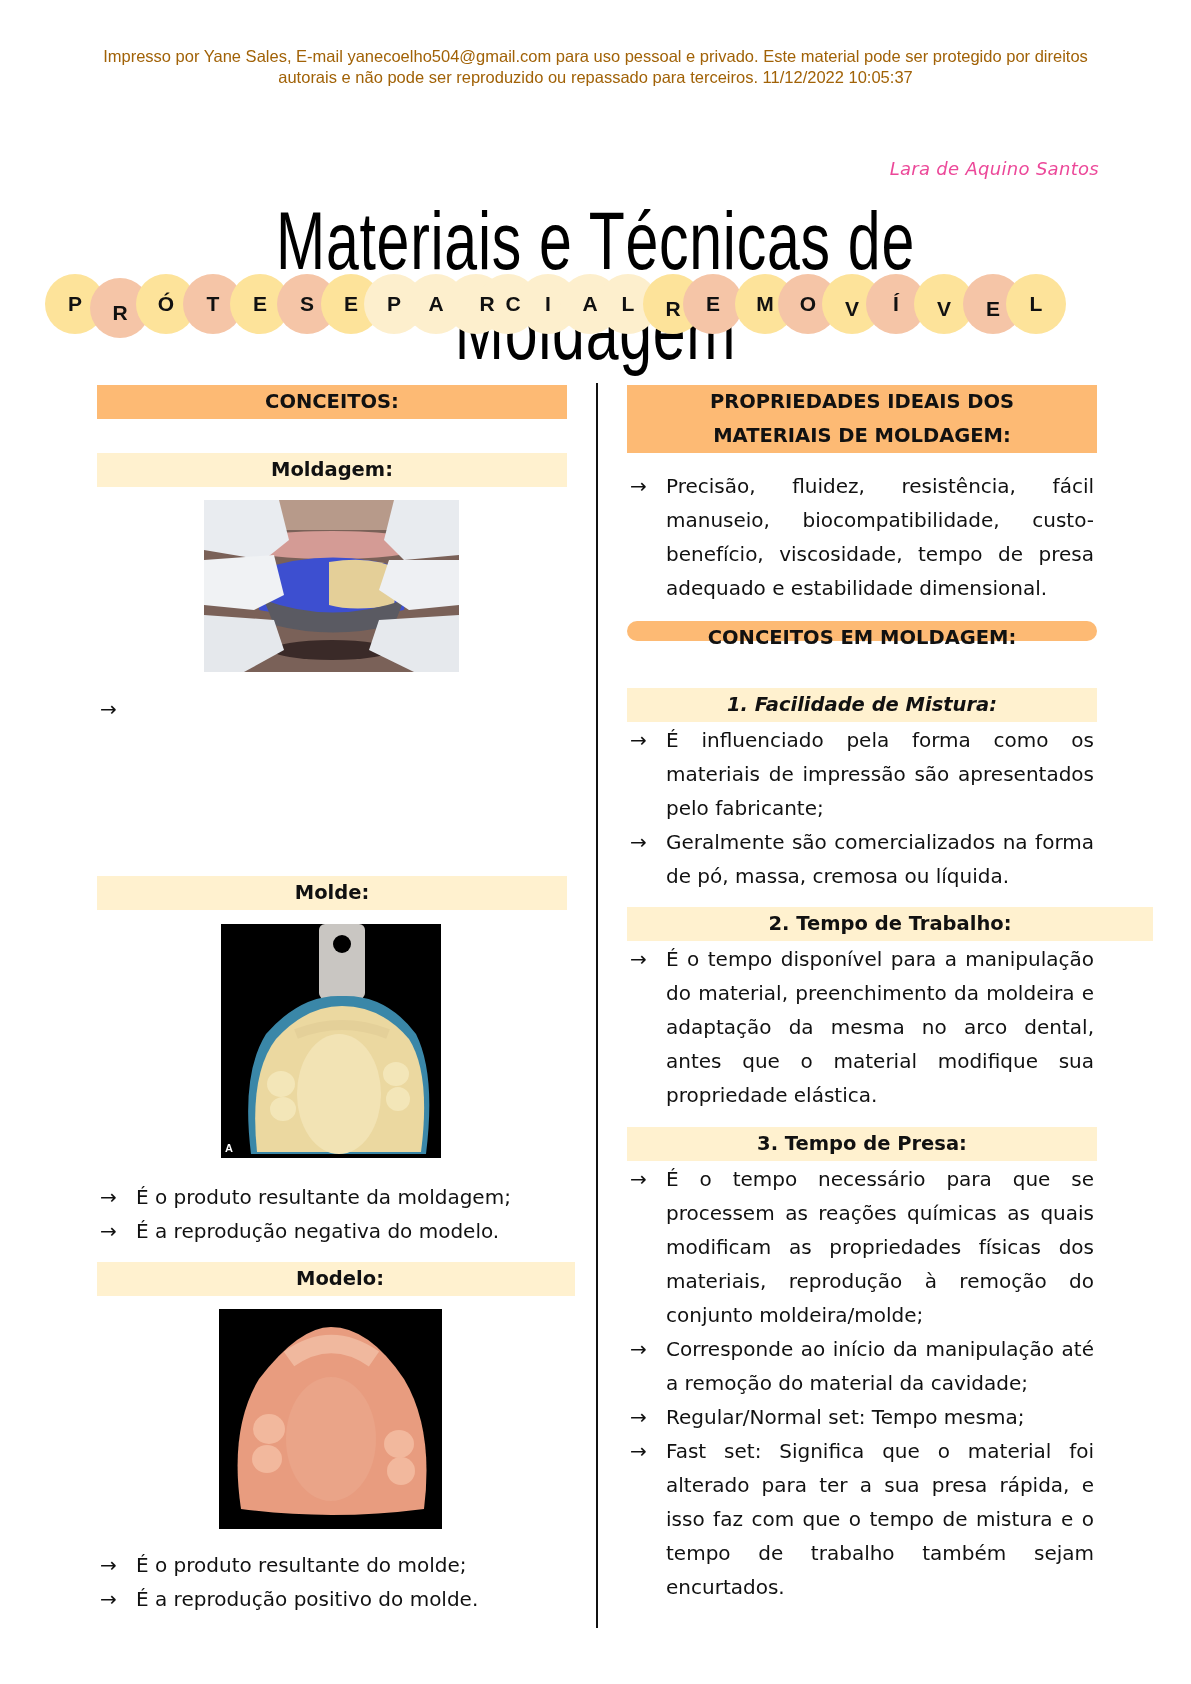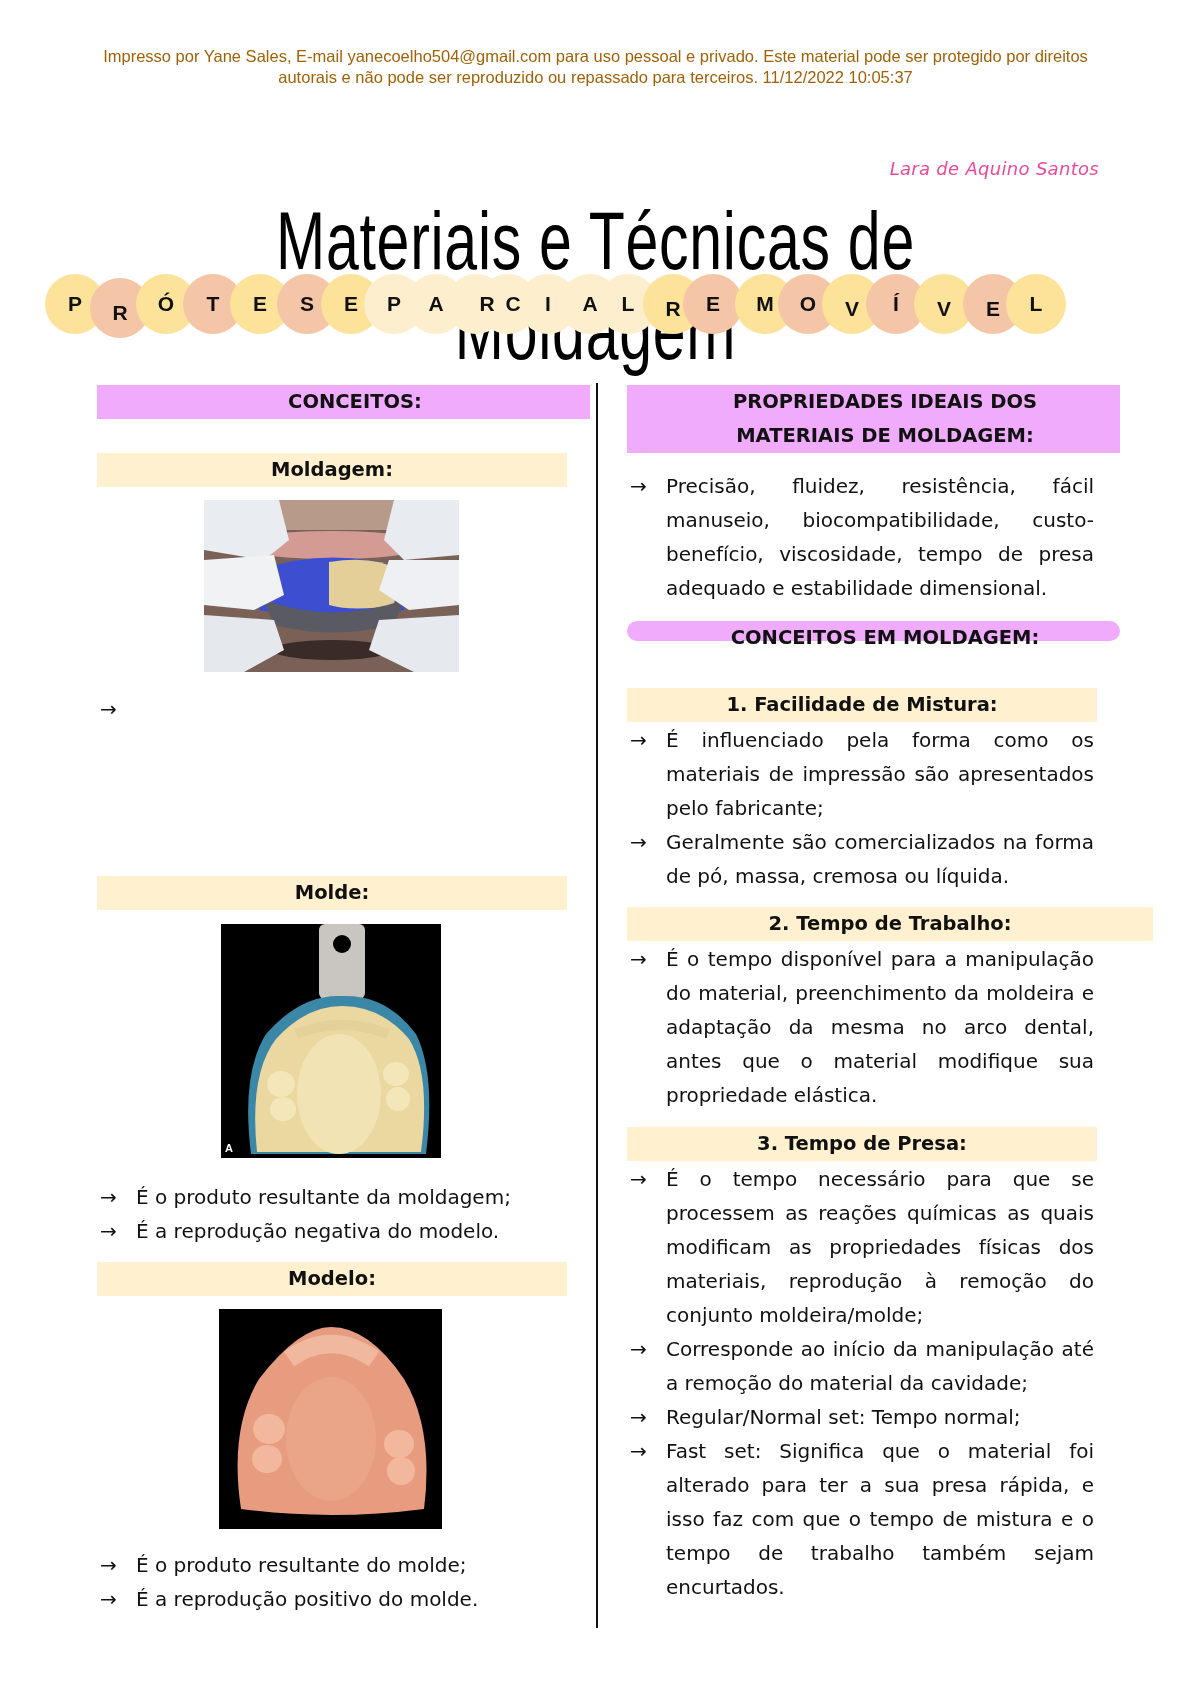--- a/index.html
+++ b/index.html
@@ -17,21 +17,21 @@
             align-items:center; justify-content:center; font-family:"Liberation Sans", sans-serif;
             font-weight:bold; font-size:21px; color:#111; }
   .c-y { background:#fde39a; }
   .c-s { background:#f5c5a7; }
   .c-p { background:#fdefcd; }
   .letter { position:relative; z-index:2; }
   .divider { position:absolute; left:596px; top:383px; width:2px; height:1245px; background:#111; }
 
   .band { position:absolute; text-align:center; font-family:"DejaVu Sans", sans-serif; font-weight:bold;
           font-size:19.5px; color:#111; }
-  .band.main { background:#f0abfc;padding-left:23px; }
+  .band.main { background:#fdba74; }
   .band.sub { background:#fff1cf; }
 
   .bullets { position:absolute; font-family:"DejaVu Sans", sans-serif; font-size:20px; line-height:34px; color:#111; }
   .bullet { position:relative; padding-left:36px; text-align:justify; }
   .bullet .arrow { position:absolute; left:0; top:0; }
 
   .photo { position:absolute; overflow:hidden; }
 </style>
 </head>
 <body>
@@ -168,21 +168,21 @@
     <path d="M75 110 Q121 92 167 110" stroke="#e4d099" stroke-width="10" fill="none"></path>
   </svg>
   <span style="position:absolute;left:4px;bottom:4px;color:#fff;font-family:'Liberation Sans',sans-serif;font-weight:bold;font-size:11px;">A</span>
 </div>
 
 <div class="bullets" style="left:100px;top:1180px;width:464px;">
   <div class="bullet"><span class="arrow">→</span><span>É o produto resultante da moldagem;</span></div>
   <div class="bullet"><span class="arrow">→</span><span>É a reprodução negativa do modelo.</span></div>
 </div>
 
-<div class="band sub" style="left:97px;top:1262px;width:470px;height:34px;line-height:34px;">
+<div class="band sub" style="left:97px;top:1262px;width:470px;height:34px;line-height:34px;padding-left:8px;">
   <span>Modelo:</span>
 </div>
 
 <div class="photo" style="left:219px;top:1309px;width:223px;height:220px;background:#000;">
   <svg width="223" height="220" viewBox="0 0 223 220">
     <rect width="223" height="220" fill="#000"></rect>
     <path d="M22 200 Q10 120 40 70 Q80 18 112 18 Q150 18 185 70 Q215 120 205 200 Q112 212 22 200 Z" fill="#e89c7f"></path>
     <path d="M70 50 Q112 20 155 50" stroke="#f0b89e" stroke-width="18" fill="none"></path>
     <ellipse cx="112" cy="130" rx="45" ry="62" fill="#eaa488"></ellipse>
     <ellipse cx="50" cy="120" rx="16" ry="15" fill="#f2b89d"></ellipse>
@@ -203,36 +203,36 @@
 </div>
 
 <div class="bullets" style="left:630px;top:469px;width:464px;">
   <div class="bullet"><span class="arrow">→</span><span>Precisão, fluidez, resistência, fácil manuseio, biocompatibilidade, custo-benefício, viscosidade, tempo de presa adequado e estabilidade dimensional.</span></div>
 </div>
 
 <div class="band main" style="left:627px;top:621px;width:470px;height:20px;line-height:34px;border-radius:14px;">
   <span>CONCEITOS EM MOLDAGEM:</span>
 </div>
 
-<div class="band sub" style="left:627px;top:688px;width:470px;height:34px;line-height:34px;">
+<div class="band sub" style="left:627px;top:688px;width:470px;height:34px;line-height:34px;font-style:italic;">
   <span>1. Facilidade de Mistura:</span>
 </div>
 <div class="bullets" style="left:630px;top:723px;width:464px;">
   <div class="bullet"><span class="arrow">→</span><span>É influenciado pela forma como os materiais de impressão são apresentados pelo fabricante;</span></div>
   <div class="bullet"><span class="arrow">→</span><span>Geralmente são comercializados na forma de pó, massa, cremosa ou líquida.</span></div>
 </div>
 
 <div class="band sub" style="left:627px;top:907px;width:526px;height:34px;line-height:34px;">
   <span>2. Tempo de Trabalho:</span>
 </div>
 <div class="bullets" style="left:630px;top:942px;width:464px;">
   <div class="bullet"><span class="arrow">→</span><span>É o tempo disponível para a manipulação do material, preenchimento da moldeira e adaptação da mesma no arco dental, antes que o material modifique sua propriedade elástica.</span></div>
 </div>
 
 <div class="band sub" style="left:627px;top:1127px;width:470px;height:34px;line-height:34px;">
   <span>3. Tempo de Presa:</span>
 </div>
 <div class="bullets" style="left:630px;top:1162px;width:464px;">
   <div class="bullet"><span class="arrow">→</span><span>É o tempo necessário para que se processem as reações químicas as quais modificam as propriedades físicas dos materiais, reprodução à remoção do conjunto moldeira/molde;</span></div>
   <div class="bullet"><span class="arrow">→</span><span>Corresponde ao início da manipulação até a remoção do material da cavidade;</span></div>
-  <div class="bullet"><span class="arrow">→</span><span>Regular/Normal set: Tempo normal;</span></div>
+  <div class="bullet"><span class="arrow">→</span><span>Regular/Normal set: Tempo mesma;</span></div>
   <div class="bullet"><span class="arrow">→</span><span>Fast set: Significa que o material foi alterado para ter a sua presa rápida, e isso faz com que o tempo de mistura e o tempo de trabalho também sejam encurtados.</span></div>
 </div>
 
 </body></html>

